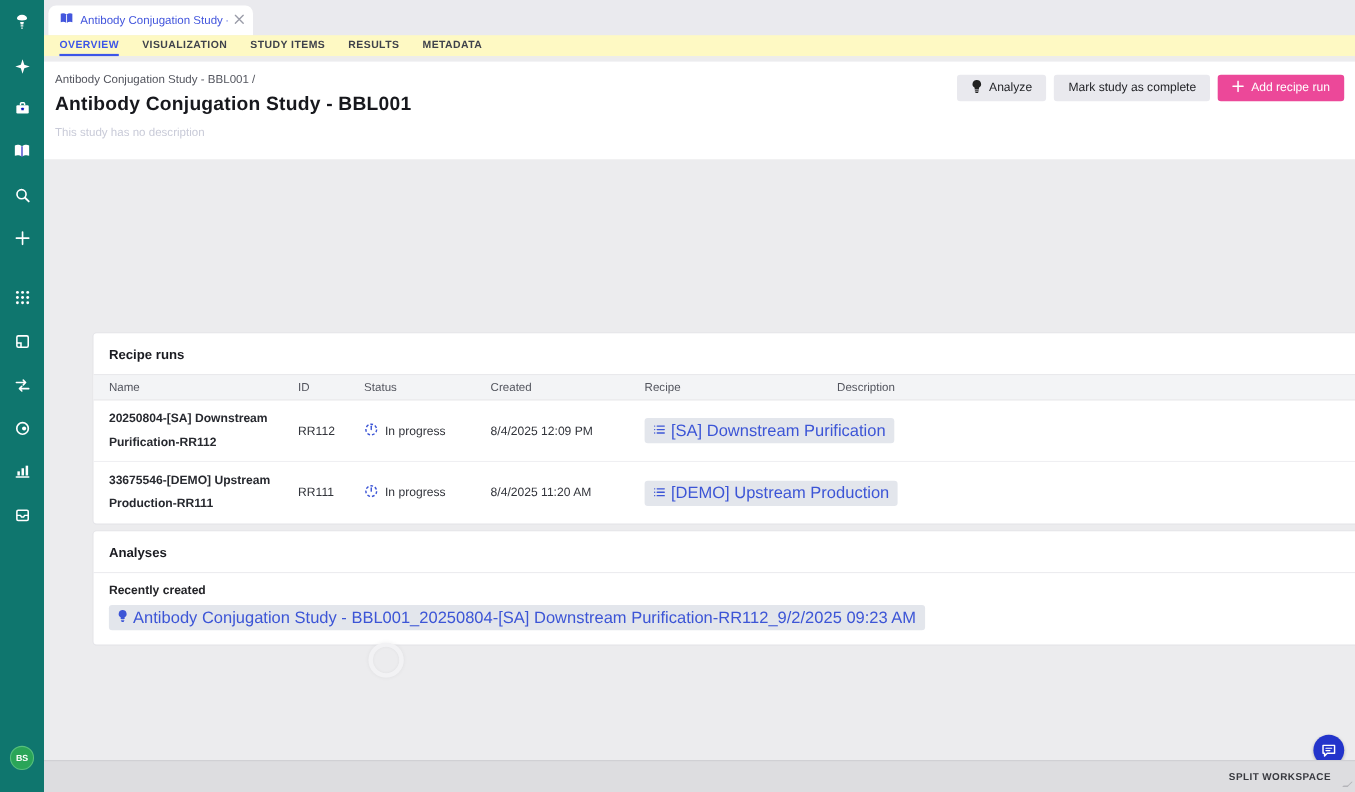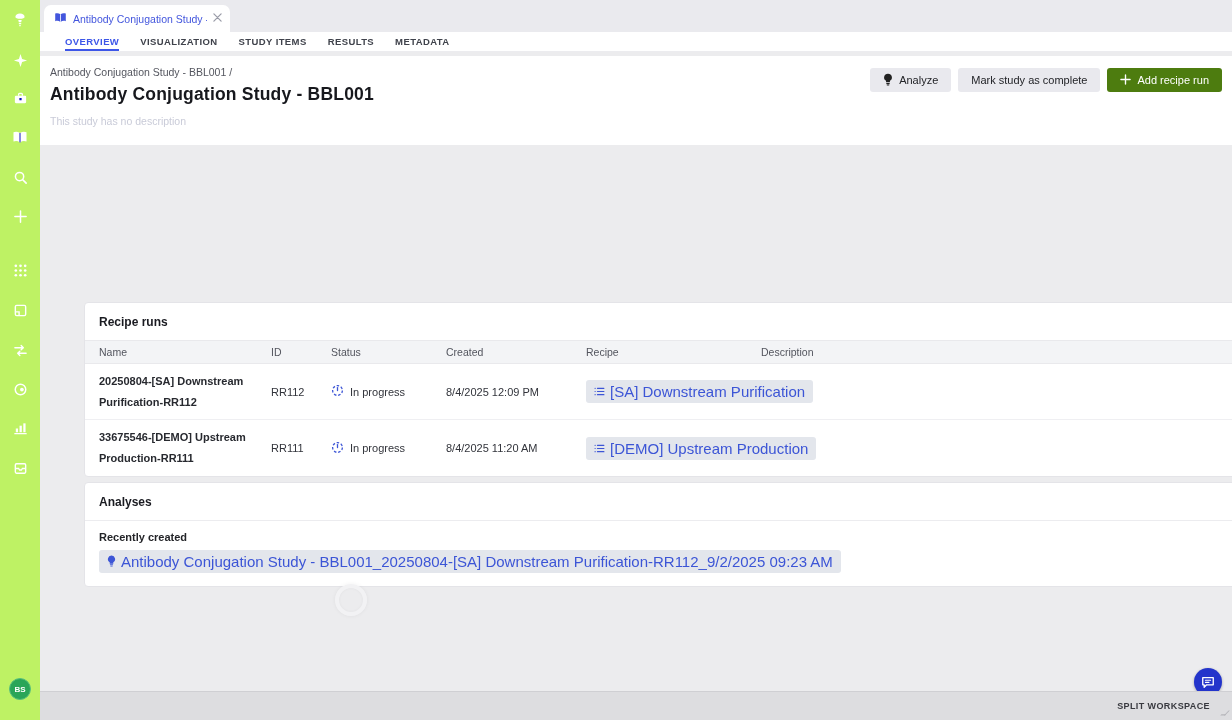--- a/index.html
+++ b/index.html
@@ -1,21 +1,21 @@
 <!DOCTYPE html>
 <html><head>
 <meta charset="utf-8">
 <style>
   * { margin:0; padding:0; box-sizing:border-box; }
   html,body { width:1232px; height:720px; overflow:hidden;
     font-family:"Liberation Sans", sans-serif; background:#ececee; }
 
   
   .sidebar { position:absolute; left:0; top:0; width:40px; height:720px;
-    background:#bef264; z-index:30; }
+    background:#0f766e; z-index:30; }
   .side-icon { position:absolute; left:0; width:40px; height:26px;
     display:flex; align-items:center; justify-content:center;
     color:#eef0ff; cursor:pointer; }
   .side-icon svg { display:block; }
   .avatar { position:absolute; left:9px; top:678px; width:22px; height:22px;
     border-radius:50%; background:#2aa558; color:#fff; font-size:8px;
     font-weight:bold; display:flex; align-items:center; justify-content:center;
     border:1px solid #57c07d; cursor:pointer; }
 
   
@@ -24,21 +24,21 @@
   .doc-tab { position:absolute; left:4px; top:5px; width:186px; height:27px;
     background:#fff; border-radius:7px 7px 0 0; display:flex; align-items:center;
     padding:0 8px 0 10px; cursor:pointer; }
   .doc-tab .tab-label { color:#4356dd; font-size:10.5px; white-space:nowrap;
     overflow:hidden; margin-left:6px; flex:1; }
   .tab-close { color:#9a9ca8; font-size:11px; margin-left:6px; cursor:pointer;
     line-height:1; }
 
   
   .navrow { position:absolute; left:40px; top:32px; right:0; height:20px;
-    background:#ffffff; display:flex; align-items:stretch; padding-left:25px;
+    background:#fef9c3; display:flex; align-items:stretch; padding-left:14px;
     gap:21px; border-bottom:1px solid #ececef; }
   .navtab { font-size:9.5px; letter-spacing:.4px; color:#3f424b;
     display:flex; align-items:center; cursor:pointer; position:relative;
     font-weight:bold; }
   .navtab.active { color:#3d56e8; }
   .navtab.active::after { content:""; position:absolute; left:0; right:0;
     bottom:0; height:2px; background:#3d56e8; }
 
   
   .pagehead { position:absolute; left:40px; top:56px; right:0; height:89px;
@@ -48,21 +48,21 @@
   .page-title { position:absolute; left:10px; top:28px; font-size:17.5px;
     font-weight:bold; color:#17181d; letter-spacing:.2px; }
   .desc-placeholder { position:absolute; left:10px; top:59px; font-size:10.5px;
     color:#c9cbd8; }
   .head-actions { position:absolute; right:10px; top:12px; display:flex;
     gap:7px; }
   .btn { height:24px; border:none; border-radius:3px; font-size:11px;
     font-family:"Liberation Sans",sans-serif; display:inline-flex;
     align-items:center; gap:6px; padding:0 13px; cursor:pointer; }
   .btn-gray { background:#e9e9ee; color:#232428; }
-  .btn-blue { background:#4d7c0f; color:#fff; }
+  .btn-blue { background:#ec4899; color:#fff; }
 
   
   .content-bg { position:absolute; left:40px; top:145px; right:0; bottom:15px;
     background:#ececee; }
   .card { position:absolute; left:44px; width:1184px; background:#fff;
     border:1px solid #e4e4e8; border-radius:4px; }
   .card-title { font-size:12px; font-weight:bold; color:#1a1b21;
     padding:12px 14px 11px; }
   .card-divider { border-top:1px solid #ececef; }
 

